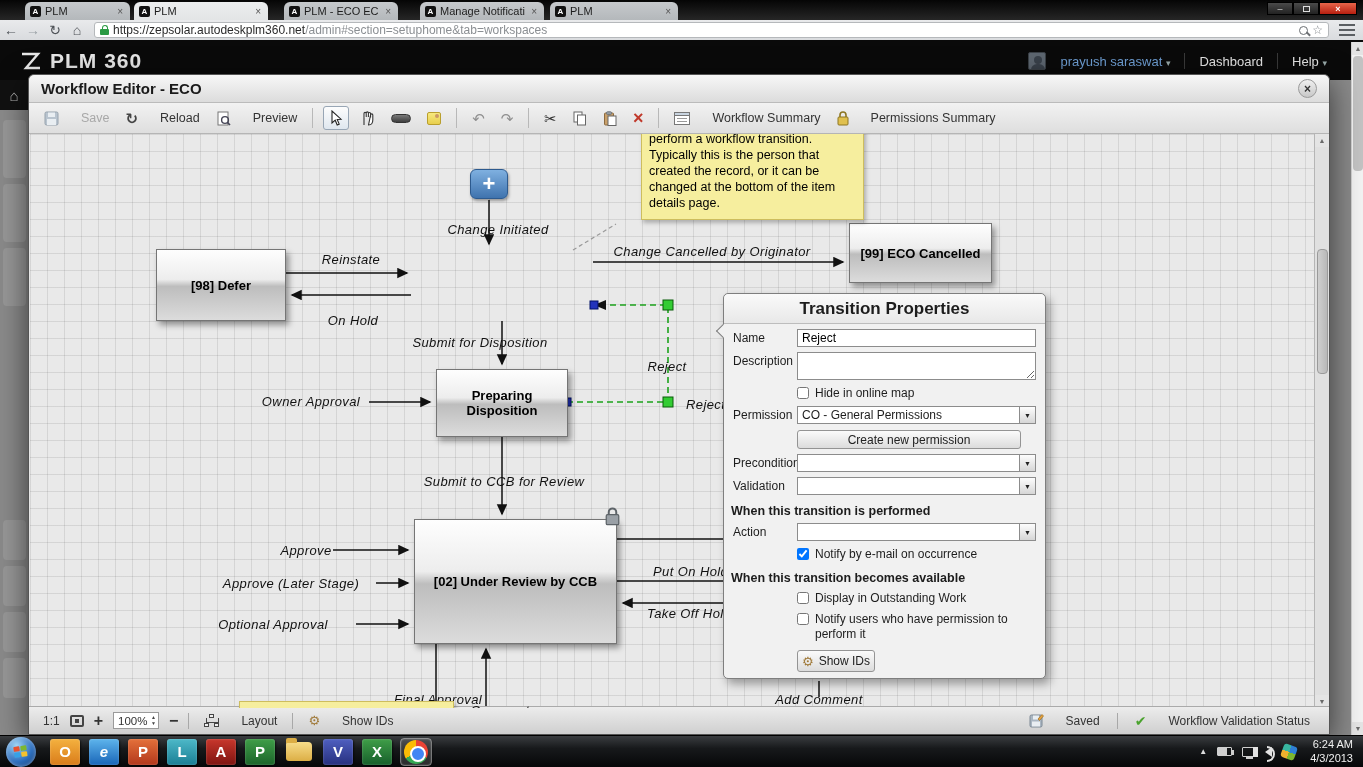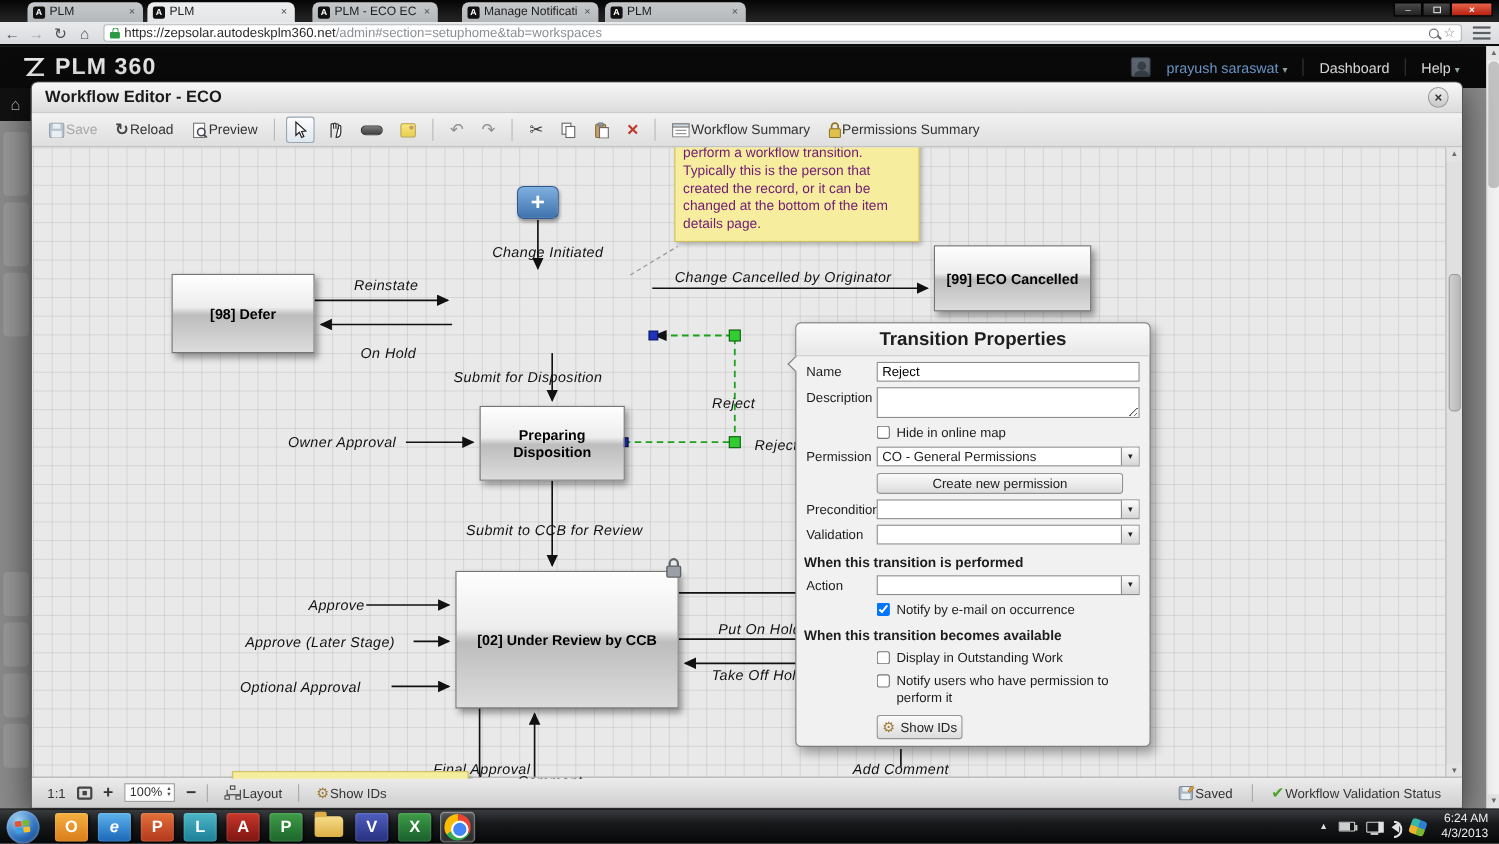--- a/index.html
+++ b/index.html
@@ -64,21 +64,21 @@
   #dialog { position:absolute; left:28px; top:74px; width:1302px; height:661px; background:#e6e6e6; border:1px solid #555;
             border-radius:6px 6px 0 0; box-shadow:0 8px 30px rgba(0,0,0,.6); }
   #dlg-title { position:absolute; left:0; top:0; right:0; height:28px; background:linear-gradient(#f7f7f7,#dcdcdc); border-bottom:1px solid #bbb;
                border-radius:6px 6px 0 0; display:flex; align-items:center; padding:0 12px; }
   #dlg-title .t { font-size:15px; font-weight:bold; color:#1a1a1a; }
   #dlg-close { margin-left:auto; width:19px; height:19px; border-radius:50%; background:linear-gradient(#efefef,#c8c8c8); border:1px solid #9a9a9a;
                color:#333; font-size:12px; font-weight:bold; display:flex; align-items:center; justify-content:center; }
 
   #dlg-toolbar { position:absolute; left:0; top:28px; right:0; height:31px; background:linear-gradient(#f2f2f2,#dedede); border-bottom:1px solid #b5b5b5;
                  display:flex; align-items:center; padding:0 10px; gap:6px; font-size:12.5px; color:#333; }
-  .tbtn { display:flex; align-items:center; gap:1px; padding:3px 5px; border-radius:3px; }
+  .tbtn { display:flex; align-items:center; gap:22px; padding:3px 5px; border-radius:3px; }
   .tbtn.disabled { color:#a8a8a8; }
   .tbtn.sel { border:1px solid #98a6b5; background:linear-gradient(#fdfdfd,#dfe7ef); }
   .tsep { width:1px; height:20px; background:#b8b8b8; margin:0 4px; }
   .gly { font-size:15px; line-height:1; }
   .gly.red { color:#c0392b; font-weight:bold; }
   .gly.gray { color:#8f8f8f; }
   .pill-ic { width:20px; height:9px; background:linear-gradient(#7a7a7a,#3f3f3f); border-radius:5px; border:1px solid #333; }
   .note-ic { width:14px; height:13px; background:linear-gradient(#f7e97f,#e8cf4e); border:1px solid #b99f2e; border-radius:2px; position:relative; }
   .note-ic::after { content:""; position:absolute; right:1px; top:1px; width:4px; height:4px; border-radius:50%; background:#c96; }
 
@@ -92,21 +92,21 @@
   .node { position:absolute; border:1px solid #757575; color:#000; font-weight:bold; font-size:13px; text-align:center;
           display:flex; align-items:center; justify-content:center; padding:2px 6px;
           background:linear-gradient(180deg,#fefefe 0%,#ededed 42%,#bdbdbd 52%,#dcdcdc 100%);
           box-shadow:3px 4px 6px rgba(0,0,0,.38); z-index:3; }
   .tlabel { position:absolute; font-size:13px; font-style:italic; color:#111; white-space:nowrap; letter-spacing:.4px; z-index:2; }
   .tlabel.ctr { transform:translateX(-50%); }
   #plusbtn { position:absolute; left:440px; top:35px; width:38px; height:30px; border-radius:6px; z-index:3;
              background:linear-gradient(#7fb0e0,#3f73ae); border:1px solid #2d5a8e; color:#fff; font-size:22px; font-weight:bold;
              display:flex; align-items:center; justify-content:center; box-shadow:1px 2px 3px rgba(0,0,0,.35); }
   .sticky { position:absolute; background:#f6ee9e; border:1px solid #cdbd5e; box-shadow:2px 3px 4px rgba(0,0,0,.25);
-            font-size:12.5px; color:#701a75; padding:4px 7px; line-height:1.28; z-index:4; }
+            font-size:12.5px; color:#000000; padding:4px 7px; line-height:1.28; z-index:4;margin-left:28px; }
   #lockic { position:absolute; left:575px; top:373px; width:15px; height:19px; z-index:5; }
 
   
   #cscroll { position:absolute; right:0; top:59px; width:15px; height:574px; background:#e0e0e0; border-left:1px solid #b5b5b5; }
   #cscroll .thumb { position:absolute; left:2px; top:115px; width:11px; height:125px; background:linear-gradient(90deg,#cfcfcf,#b8b8b8); border:1px solid #9a9a9a; border-radius:4px; }
 
   
   #panel { position:absolute; left:693px; top:159px; width:323px; height:386px; background:#f1f1f1; border:1px solid #7e7e7e;
            border-radius:5px; box-shadow:4px 5px 10px rgba(0,0,0,.35); z-index:10; font-size:12px; color:#1d1d1d; }
   #panel-tail { position:absolute; left:-6px; top:32px; width:10px; height:10px; background:#f1f1f1; border-left:1px solid #7e7e7e; border-bottom:1px solid #7e7e7e; transform:rotate(45deg); }

